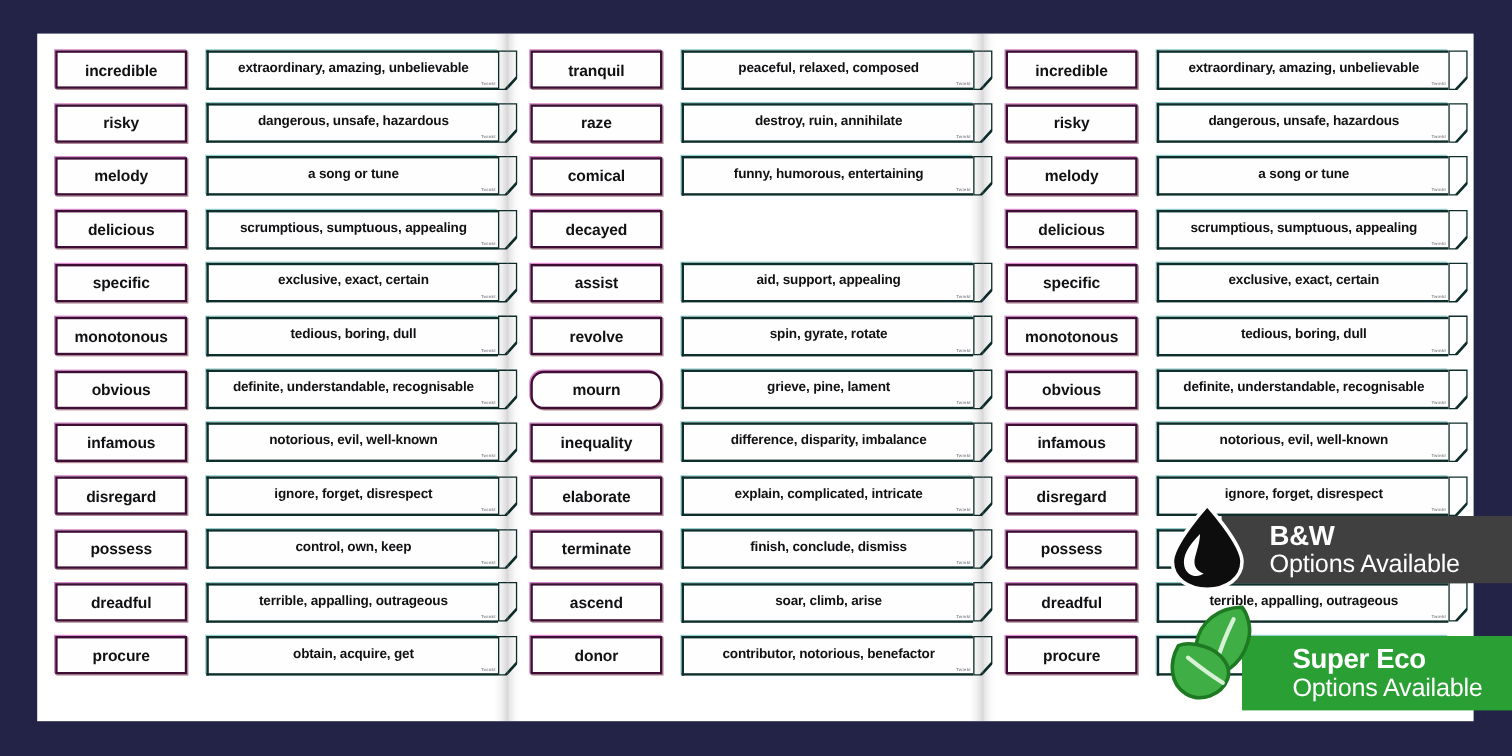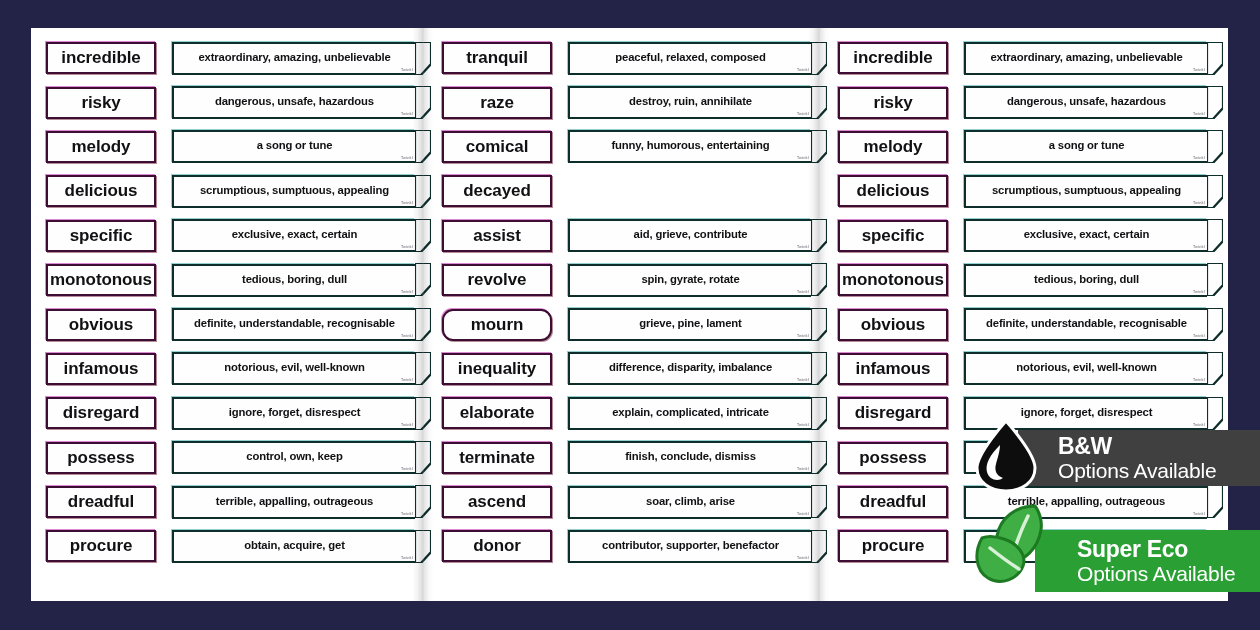--- a/index.html
+++ b/index.html
@@ -74,21 +74,21 @@
     background: #fefefe;
     border: 2.2px solid #3d0d33;
     box-shadow: -1px -1px 0 0 rgba(190, 40, 170, 0.55),
                  1px  1px 0 0 rgba(90, 0, 20, 0.45);
     display: flex;
     align-items: center;
     justify-content: center;
     flex: 0 0 auto;
   }
   .term-box .txt {
-    font-size: 17px;
+    font-size: 13px;
     font-weight: 700;
     color: #111114;
     letter-spacing: -0.1px;
     white-space: nowrap;
   }
 
   .def-box {
     position: relative;
     width: 243px;
     height: 33px;
@@ -405,21 +405,21 @@
       <div class="row">
         <div class="term-box" style="border-color: rgb(61, 13, 51);">
           <span class="txt">decayed</span>
         </div>
       </div>
       <div class="row">
         <div class="term-box" style="border-color: rgb(61, 13, 51);">
           <span class="txt">assist</span>
         </div>
         <div class="def-box" style="border-color: rgb(13, 46, 43);">
-          <span class="txt">aid, grieve, contribute</span>
+          <span class="txt">aid, support, appealing</span>
           <span class="chamfer">
             <svg viewBox="0 0 16 33" width="16" height="33">
               <path d="M0 0 L16 0 L16 22 L6 33 L0 33 Z" fill="#fefefe" stroke="#0d2e2b" stroke-width="2.2" stroke-linejoin="miter"></path>
             </svg>
           </span>
           <span class="wm">Twinkl</span>
         </div>
       </div>
       <div class="row">
         <div class="term-box" style="border-color: rgb(61, 13, 51);">
@@ -503,21 +503,21 @@
             </svg>
           </span>
           <span class="wm">Twinkl</span>
         </div>
       </div>
       <div class="row">
         <div class="term-box" style="border-color: rgb(61, 13, 51);">
           <span class="txt">donor</span>
         </div>
         <div class="def-box" style="border-color: rgb(13, 46, 43);">
-          <span class="txt">contributor, supporter, benefactor</span>
+          <span class="txt">contributor, notorious, benefactor</span>
           <span class="chamfer">
             <svg viewBox="0 0 16 33" width="16" height="33">
               <path d="M0 0 L16 0 L16 22 L6 33 L0 33 Z" fill="#fefefe" stroke="#0d2e2b" stroke-width="2.2" stroke-linejoin="miter"></path>
             </svg>
           </span>
           <span class="wm">Twinkl</span>
         </div>
       </div>
     </div>
   <div class="panel p2">

